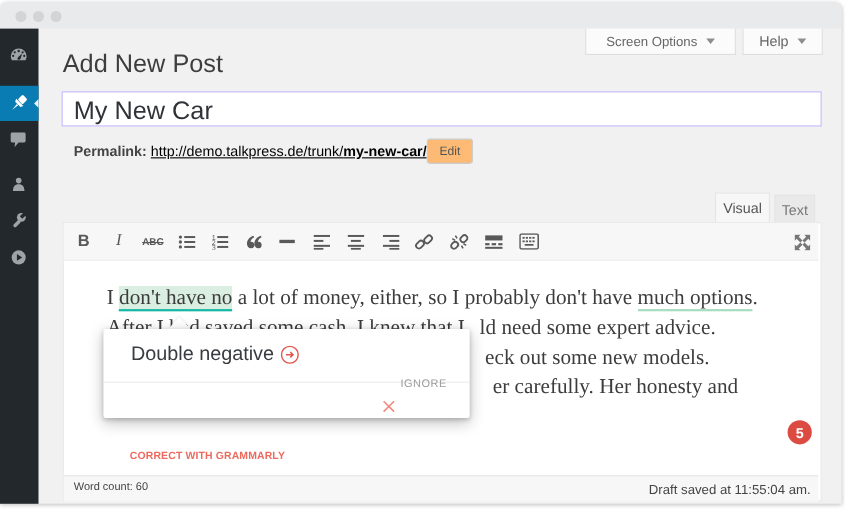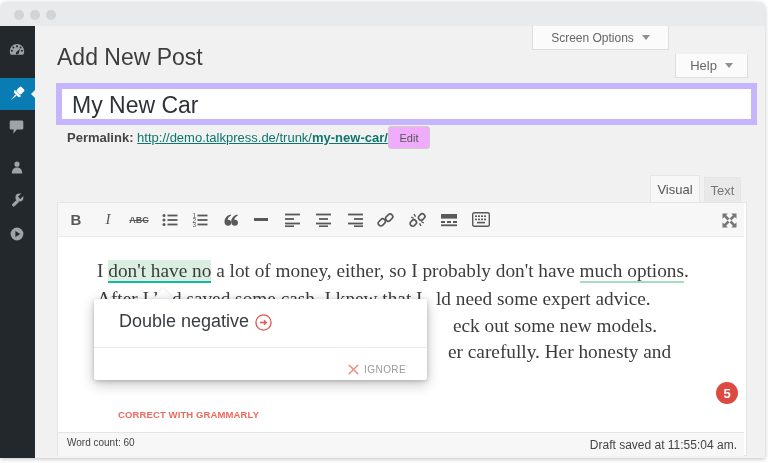--- a/index.html
+++ b/index.html
@@ -56,33 +56,33 @@
   <circle fill="#9ea3a8" cx="10" cy="10" r="8"></circle>
   <path fill="#23282d" d="M8 6.2 L14 10 L8 13.8 Z"></path>
 </svg>
 
 <div class="abs" style="left:57px;top:44px;font-size:23px;color:#3d3d3d;">Add New Post</div>
 
 <div class="abs" style="left:532px;top:26px;width:135px;height:23px;background:#fbfbfb;border:1px solid #dedede;border-top:none;display:flex;align-items:center;justify-content:center;">
   <span style="font-size:12px;color:#666;">Screen Options</span>
   <span style="margin-left:8px;width:0;height:0;border-left:4px solid transparent;border-right:4px solid transparent;border-top:5px solid #8a8f94;"></span>
 </div>
-<div class="abs" style="left:675px;top:26px;width:71px;height:23px;background:#fbfbfb;border:1px solid #dedede;border-top:none;display:flex;align-items:center;justify-content:center;margin-top:28px;">
+<div class="abs" style="left:675px;top:26px;width:71px;height:23px;background:#fbfbfb;border:1px solid #dedede;border-top:none;display:flex;align-items:center;justify-content:center;">
   <span style="font-size:13px;color:#666;">Help</span>
   <span style="margin-left:8px;width:0;height:0;border-left:4px solid transparent;border-right:4px solid transparent;border-top:5px solid #8a8f94;"></span>
 </div>
 
-<div class="abs" style="left:56px;top:83px;width:689px;height:30px;background:#fff;border:6px solid #c4b5fd;display:flex;align-items:center;">
+<div class="abs" style="left:56px;top:83px;width:689px;height:30px;background:#fff;border:1px solid #c4b5fd;display:flex;align-items:center;">
   <span style="font-size:23px;color:#2f3338;margin-left:10px;position:relative;top:1px;">My New Car</span>
 </div>
 
 <div class="abs" style="left:67px;top:130px;font-size:13px;color:#444;">
-  <b>Permalink:</b> <span style="color:#0f766e;text-decoration:underline;">http://demo.talkpress.de/trunk/<b>my-new-car/</b></span>
-</div>
-<div class="abs" style="left:388px;top:126px;width:40px;height:21px;background:#f0abfc;border:1px solid #ccc;border-radius:3px;display:flex;align-items:center;justify-content:center;font-size:11px;color:#555;">Edit</div>
+  <b>Permalink:</b> <span style="color:#000000;text-decoration:underline;">http://demo.talkpress.de/trunk/<b>my-new-car/</b></span>
+</div>
+<div class="abs" style="left:388px;top:126px;width:40px;height:21px;background:#fdba74;border:1px solid #ccc;border-radius:3px;display:flex;align-items:center;justify-content:center;font-size:11px;color:#555;">Edit</div>
 
 <div class="abs" style="left:650px;top:175px;width:48px;height:27px;background:#f7f7f7;border:1px solid #e5e5e5;border-bottom:none;display:flex;align-items:center;justify-content:center;font-size:13px;color:#555;">Visual</div>
 <div class="abs" style="left:704px;top:177px;width:35px;height:25px;background:#e9e9e9;border:1px solid #e5e5e5;border-bottom:none;display:flex;align-items:center;justify-content:center;font-size:13px;color:#777;">Text</div>
 
 <div class="abs" style="left:57px;top:202px;width:688px;height:252px;background:#fff;border:1px solid #e5e5e5;"></div>
 
 <div class="abs" id="toolbar" style="left:58px;top:203px;width:686px;height:33px;background:#f7f7f7;border-bottom:1px solid #ededed;"></div>
 
 <div class="abs" style="left:68px;top:211px;width:16px;text-align:center;font-size:15px;font-weight:bold;color:#595959;">B</div>
 <div class="abs" style="left:100px;top:211px;width:16px;text-align:center;font-size:15px;font-style:italic;font-family:'Liberation Serif',serif;color:#595959;">I</div>
@@ -183,30 +183,30 @@
   </g>
 </svg>
 
 <div class="abs" style="left:58px;top:432px;width:686px;height:23px;background:#f7f7f7;border-top:1px solid #e5e5e5;"></div>
 <div class="abs" style="left:67px;top:437px;font-size:10px;color:#444;">Word count: 60</div>
 <div class="abs" style="right:31px;top:438px;font-size:12px;color:#444;">Draft saved at 11:55:04 am.</div>
 
 <div class="abs" style="left:97px;top:260px;font-size:19.3px;font-family:'Liberation Serif',serif;color:#3c3c3c;white-space:nowrap;">I <span style="background:#daeee1;border-bottom:2px solid #14b8a6;">don't have no</span> a lot of money, either, so I probably don't have <span style="border-bottom:2px solid #a6dcc0;">much options</span>.</div>
 <div class="abs" style="left:97px;top:288px;width:330px;overflow:hidden;font-size:19.3px;font-family:'Liberation Serif',serif;color:#3c3c3c;white-space:nowrap;">After I had saved some cash, I knew that I wou</div>
 <div class="abs" style="left:436px;top:288px;font-size:19.3px;font-family:'Liberation Serif',serif;color:#3c3c3c;white-space:nowrap;">ld need some expert advice.</div>
-<div class="abs" style="left:441px;top:315.4px;font-size:19.3px;font-family:'Liberation Serif',serif;color:#3c3c3c;white-space:nowrap;margin-left:12px;">eck out some new models.</div>
+<div class="abs" style="left:441px;top:315.4px;font-size:19.3px;font-family:'Liberation Serif',serif;color:#3c3c3c;white-space:nowrap;">eck out some new models.</div>
 <div class="abs" style="left:448px;top:340.8px;font-size:19.3px;font-family:'Liberation Serif',serif;color:#3c3c3c;white-space:nowrap;">er carefully. Her honesty and</div>
 
 <div class="abs" style="left:153px;top:288px;width:0;height:0;border-left:10px solid transparent;border-right:10px solid transparent;border-bottom:11px solid #fff;filter:drop-shadow(0 -1px 1px rgba(0,0,0,.08));"></div>
 <div class="abs" style="left:94px;top:299px;width:333px;height:81px;background:#fff;border-radius:2px;box-shadow:0 1px 4px rgba(0,0,0,.18),0 4px 14px rgba(0,0,0,.24);"></div>
 <div class="abs" style="left:119px;top:311px;font-size:18px;color:#383c40;">Double negative</div>
 <svg class="abs" style="left:255px;top:314px;" width="17" height="17" viewBox="0 0 17 17">
   <circle cx="8.5" cy="8.5" r="7.6" fill="none" stroke="#e0564d" stroke-width="1.3"></circle>
   <path d="M5 8.5 H11.4 M8.9 6.1 L11.4 8.5 L8.9 10.9" fill="none" stroke="#e0564d" stroke-width="1.3"></path>
 </svg>
 <div class="abs" style="left:94px;top:347px;width:333px;height:1px;background:#ececec;"></div>
 <div class="abs" style="left:118px;top:365px;font-size:9.5px;font-weight:bold;letter-spacing:0.12px;color:#ed6a5f;margin-top:44px;">CORRECT WITH GRAMMARLY</div>
 <svg class="abs" style="left:348px;top:364px;" width="11" height="11" viewBox="0 0 11 11">
   <path d="M1.2 1.2 L9.8 9.8 M9.8 1.2 L1.2 9.8" stroke="#ef8b81" stroke-width="1.5" stroke-linecap="round"></path>
 </svg>
-<div class="abs" style="left:364px;top:364px;font-size:10px;letter-spacing:0.45px;color:#9b9b9b;">IGNORE</div>
+<div class="abs" style="left:364px;top:344px;font-size:10px;letter-spacing:0.45px;color:#9b9b9b;">IGNORE</div>
 
 <div class="abs" style="left:716px;top:382px;width:22px;height:22px;border-radius:50%;background:#dc4b41;display:flex;align-items:center;justify-content:center;color:#fff;font-size:13px;font-weight:bold;">5</div>
 
 </body></html>

